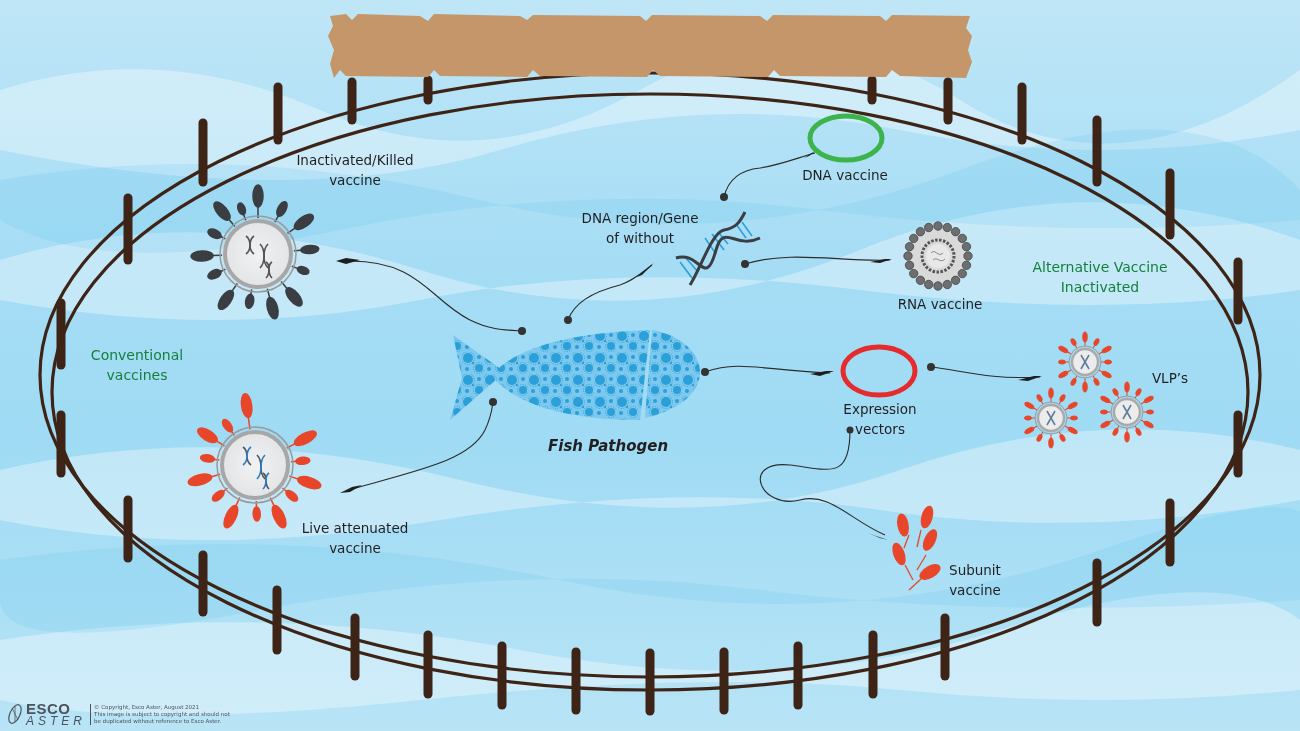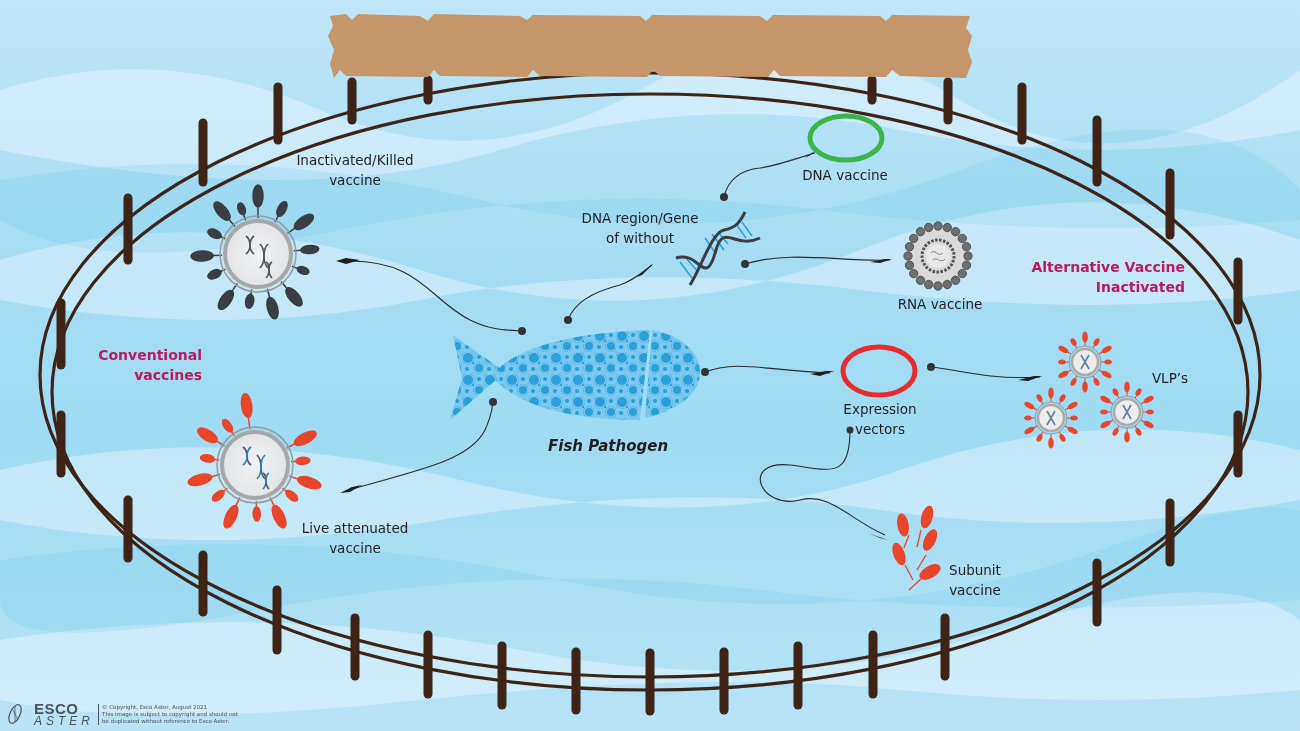--- a/index.html
+++ b/index.html
@@ -2,21 +2,21 @@
 <html><head>
 <meta charset="utf-8">
 <style>
   html, body { margin: 0; padding: 0; }
   body { width: 1300px; height: 731px; overflow: hidden; position: relative;
          background: linear-gradient(180deg, #bfe6f7 0%, #a6ddf5 35%, #9fdbf4 60%, #b8e4f6 100%);
          font-family: "DejaVu Sans", "Liberation Sans", sans-serif; }
   .stage { position: absolute; left: 0; top: 0; width: 1300px; height: 731px; }
   svg.bg { position: absolute; left: 0; top: 0; }
   .lbl { position: absolute; text-align: center; color: #231f20; font-size: 13.5px; line-height: 20px; white-space: nowrap; }
-  .cat { position: absolute; text-align: right; color: #be185d; font-size: 14px; font-weight: bold; line-height: 20px; white-space: nowrap; }
+  .cat { position: absolute; text-align: center; color: #15803d; font-size: 14px; font-weight: normal; line-height: 20px; white-space: nowrap; }
   .title-board { position: absolute; left: 328px; top: 14px; width: 644px; height: 64px; }
   .title-text { position: absolute; left: 0; top: 0; width: 644px; height: 64px; display: flex; align-items: center; justify-content: center;
                 font-family: "DejaVu Serif", "Liberation Serif", serif; font-weight: bold; font-size: 35px; color: #3a2418; letter-spacing: 0.3px; }
   .fish-title { position: absolute; font-style: italic; font-weight: bold; color: #231f20; font-size: 15px; }
   .footer { position: absolute; left: 6px; top: 699px; height: 30px; display: flex; align-items: center; }
   .logo-esco { font-family: "Liberation Sans", sans-serif; font-weight: bold; font-size: 15px; color: #4d5358; line-height: 14px; letter-spacing: 0.5px; }
   .logo-aster { font-family: "Liberation Sans", sans-serif; font-size: 12px; color: #4d5358; letter-spacing: 4px; line-height: 10px; font-style: italic; }
   .copyright { font-size: 5.5px; line-height: 7px; color: #4d5358; border-left: 1px solid #4d5358; padding-left: 3px; margin-left: 4px; }
 </style>
 </head>
@@ -537,21 +537,21 @@
   <div>vaccine</div>
 </div>
 
 <div class="fish-title" style="left:548px; top:437px;">Fish Pathogen</div>
 
 <div class="footer">
   <svg width="18" height="24" viewBox="0 0 18 24">
     <ellipse cx="9" cy="12" rx="5" ry="10" transform="rotate(25 9 12)" fill="none" stroke="#4d5358" stroke-width="1.2"></ellipse>
     <path d="M6 6 L12 18 M9 4 L9 20" stroke="#4d5358" stroke-width="0.8"></path>
   </svg>
-  <div style="margin-left:10px;">
+  <div style="margin-left:2px;">
     <div class="logo-esco">ESCO</div>
     <div class="logo-aster">ASTER</div>
   </div>
   <div class="copyright">
     <div>© Copyright, Esco Aster, August 2021</div>
     <div>This image is subject to copyright and should not</div>
     <div>be duplicated without reference to Esco Aster.</div>
   </div>
 </div>
 

